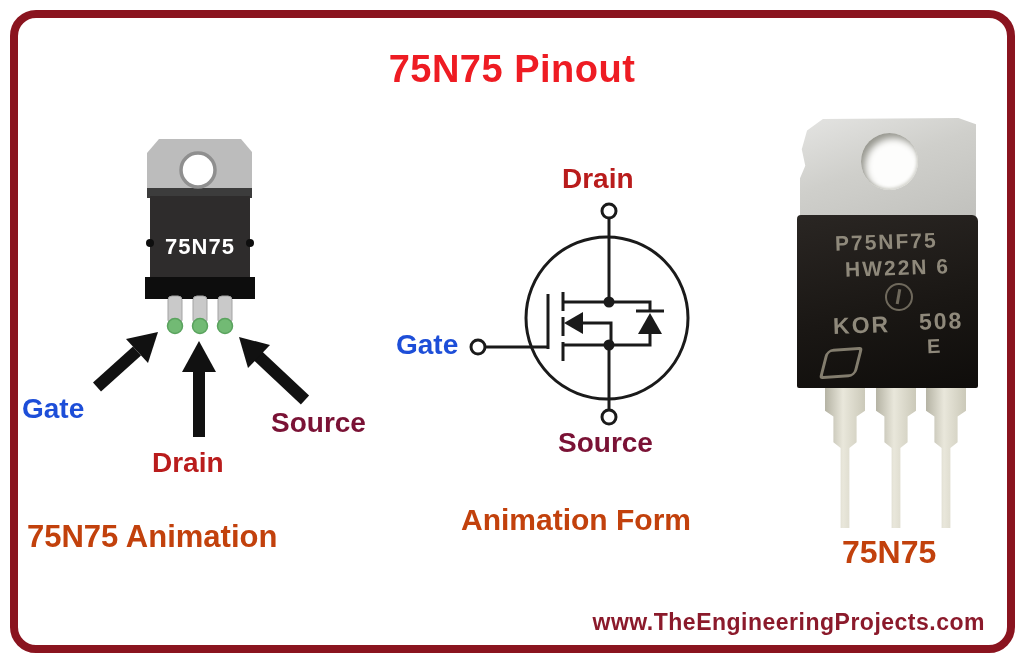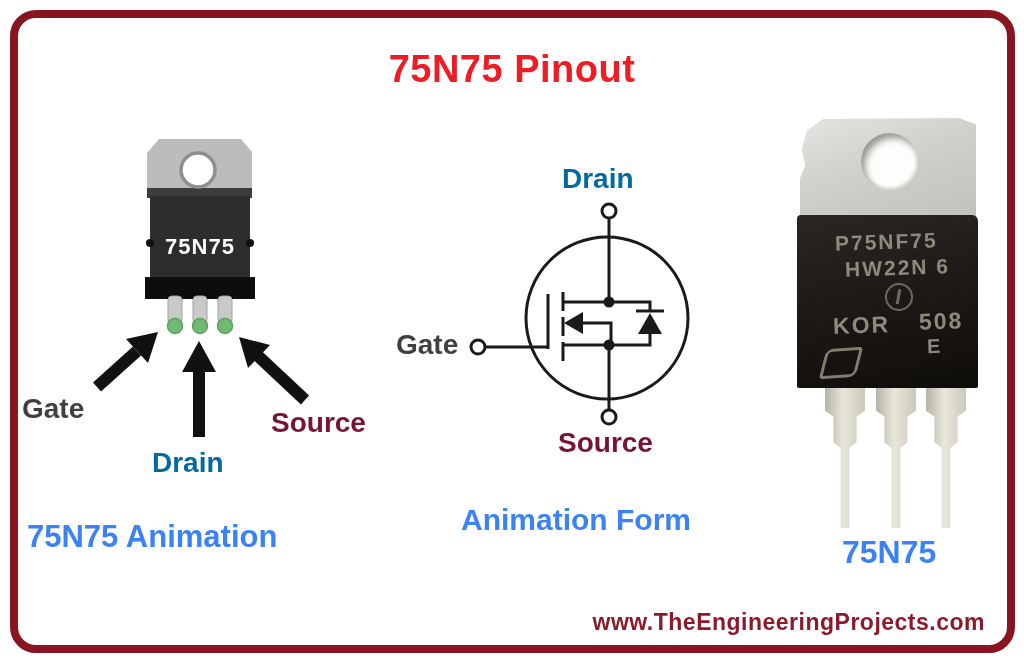--- a/index.html
+++ b/index.html
@@ -7,24 +7,24 @@
     position:relative;width:1024px;height:664px;background:#ffffff;
     font-family:"Liberation Sans", sans-serif;overflow:hidden;
   }
   
   .frame{
     position:absolute;left:10px;top:10px;right:9px;bottom:11px;
     border:8px solid #8a141f;border-radius:26px;pointer-events:none;
   }
   .txt{position:absolute;font-weight:bold;white-space:nowrap;}
   .title{left:0;right:0;top:48px;text-align:center;font-size:38px;color:#ee1c23;letter-spacing:.5px;}
-  .lbl-green{color:#404040;font-size:28px;}
-  .lbl-purple{color:#0369a1;font-size:28px;}
+  .lbl-green{color:#1d4ed8;font-size:28px;}
+  .lbl-purple{color:#b91c1c;font-size:28px;}
   .lbl-maroon{color:#7a1235;font-size:28px;}
-  .caption-red{color:#3b82f6;font-size:31px;}
+  .caption-red{color:#c2410c;font-size:31px;}
   .footer-url{right:39px;top:609px;font-size:23px;color:#8b1a2b;letter-spacing:.5px;}
   svg#vector-layer{position:absolute;left:0;top:0;}
 
   
   .photo-tab{
     position:absolute;left:800px;top:118px;width:176px;height:104px;
     background:linear-gradient(160deg,#e4e4e2 0%,#cfcfcb 45%,#c0c0bc 100%);
     clip-path:polygon(4% 12%,13% 1%,90% 0%,100% 6%,100% 100%,0% 100%,0% 58%,3% 46%,1% 30%);
   }
   .photo-hole{

